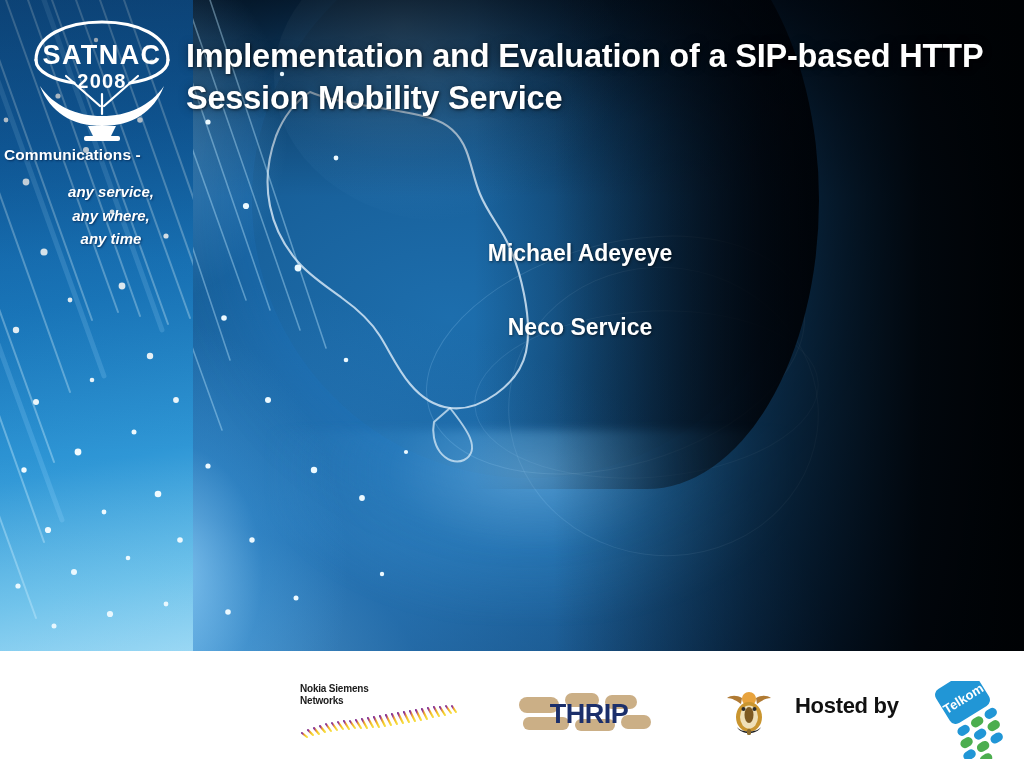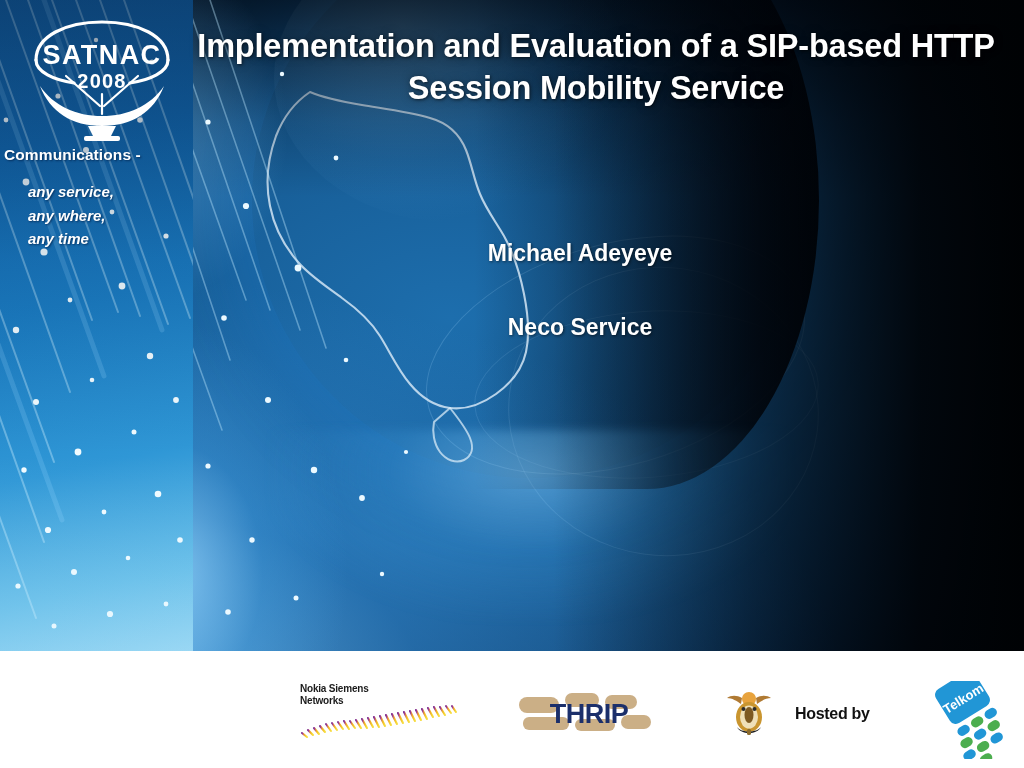--- a/index.html
+++ b/index.html
@@ -81,57 +81,57 @@
       radial-gradient(70% 55% at 6% 88%, rgba(150,215,255,0.75) 0%, rgba(70,165,230,0.30) 36%, rgba(10,60,120,0) 70%),
       radial-gradient(55% 40% at 2% 20%, rgba(130,200,250,0.35) 0%, rgba(10,60,120,0) 66%);
     pointer-events:none;
   }
 
   
   #satnac{ position:absolute; left:22px; top:14px; width:160px; height:128px; }
 
   
   #title{
-    position:absolute; left:186px; top:26px; width:820px;
-    text-align:center; color:#ffffff; font-weight:bold;
+    position:absolute; left:186px; top:36px; width:820px;
+    text-align:left; color:#ffffff; font-weight:bold;
     font-size:32.5px; line-height:1.28; letter-spacing:-0.2px;
     text-shadow:1px 1px 3px rgba(0,0,0,0.55), 0 0 10px rgba(0,0,0,0.35);
   }
   #authors{ position:absolute; left:330px; top:240px; width:500px; text-align:center; color:#ffffff; }
   #authors .name{
     font-size:23px; line-height:1.2; font-weight:bold;
     text-shadow:1px 1px 3px rgba(0,0,0,0.55);
   }
   #authors .name.second{ margin-top:46px; }
 
   #tagline{ position:absolute; left:4px; top:146px; width:190px; color:#ffffff; }
   #tagline .head{
     font-size:15.5px; font-weight:bold; letter-spacing:0.1px;
     text-shadow:1px 1px 2px rgba(0,30,70,0.7);
   }
-  #tagline .lines{ margin-top:16px; text-align:left; padding-left:24px; }
+  #tagline .lines{ margin-top:16px; text-align:center; padding-left:24px; }
   #tagline .lines div{
     font-size:15px; font-weight:bold; font-style:italic; line-height:1.58;
     text-shadow:1px 1px 2px rgba(0,30,70,0.7);
   }
 
   
   #footer{ position:absolute; left:0; top:651px; width:1024px; height:117px; background:#ffffff; }
 
   .logo-uct{ position:absolute; left:32px; top:44px; display:flex; align-items:center; gap:8px; }
   .uct-text{ color:#1f5fbf; font-size:11.5px; font-weight:bold; line-height:1.42; white-space:nowrap; }
 
   .logo-nsn{ position:absolute; left:296px; top:32px; width:176px; height:58px; }
   .nsn-text{ position:absolute; left:4px; top:0; color:#1b1b1b; font-size:10px; font-weight:bold; line-height:1.22; letter-spacing:-0.2px; }
 
   .logo-thrip{ position:absolute; left:513px; top:40px; width:152px; height:44px; }
 
   .logo-coa{ position:absolute; left:723px; top:38px; width:52px; height:48px; }
 
-  .hosted-by{ position:absolute; left:795px; top:42px; color:#111111; font-size:16px; font-weight:bold; letter-spacing:-0.3px;margin-top:12px; }
+  .hosted-by{ position:absolute; left:795px; top:42px; color:#111111; font-size:22px; font-weight:bold; letter-spacing:-0.3px; }
   .logo-telkom{ position:absolute; left:918px; top:30px; width:96px; height:78px; }
 </style>
 </head>
 <body>
 
 <div id="slide">
 
   <div id="hero">
 
     <div id="globe">

